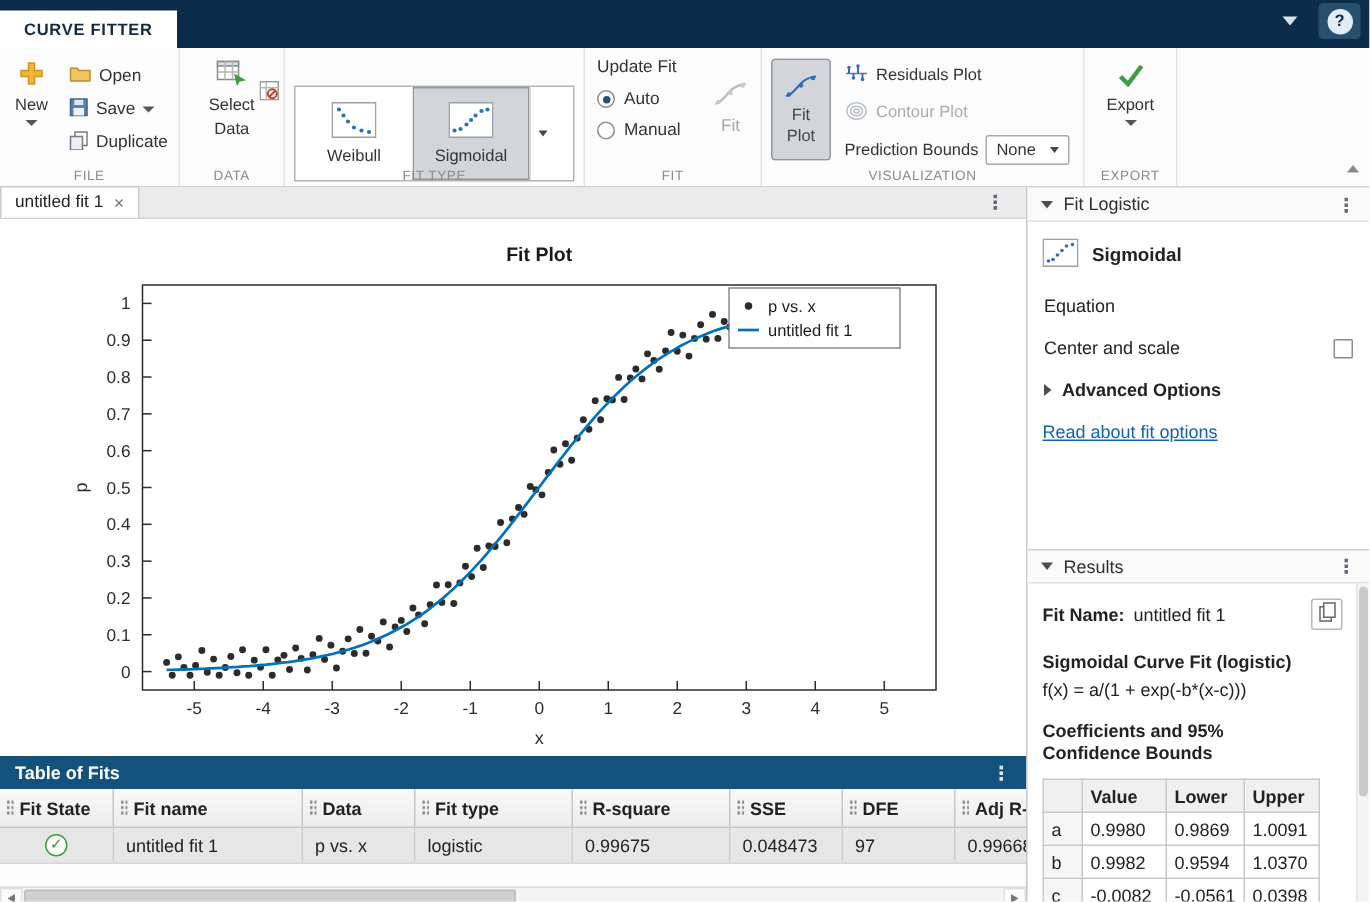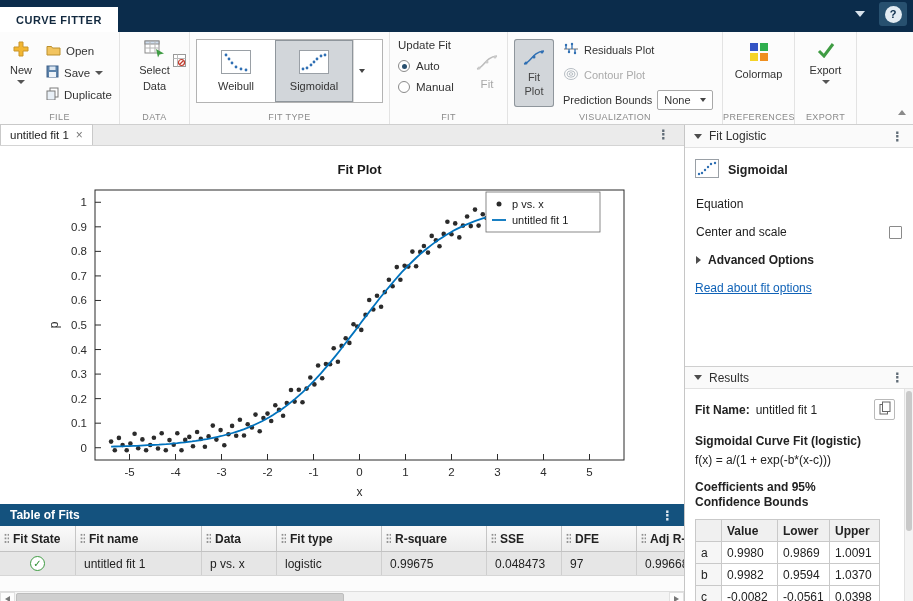--- a/index.html
+++ b/index.html
@@ -25,21 +25,21 @@
                   font-size:9px; color:#8a8a8a; letter-spacing:.4px; }
   .bigbtn { display:flex; flex-direction:column; align-items:center; gap:3px; padding:3px 4px; }
   .bigbtn .lbl { font-size:11px; color:#333; line-height:1.15; text-align:center; }
   .caret { width:0; height:0; border-left:4px solid transparent; border-right:4px solid transparent; border-top:4px solid #555; }
   .dd-caret { width:0; height:0; border-left:3.5px solid transparent; border-right:3.5px solid transparent; border-top:4px solid #444; }
   .fg-row { display:flex; gap:10px; }
   .smallstack { display:flex; flex-direction:column; gap:5px; padding-top:5px; }
   .smallbtn { display:flex; align-items:center; gap:5px; font-size:11.5px; color:#333; height:17px; }
   .data-group { width:70px; }
   .exc-icon { position:absolute; right:3px; top:22px; }
-  .gallery { display:flex; border:1px solid #b3b3b3; background:#fff; height:64px; margin-top:2px; }
+  .gallery { display:flex; border:1px solid #b3b3b3; background:#fff; height:64px; margin-top:20px; }
   .gcell { width:78px; display:flex; flex-direction:column; align-items:center; justify-content:center; gap:3px; }
   .gcell.selected { background:#d2d6da; box-shadow:inset 0 0 0 1px #8f969c; }
   .gcell .lbl { font-size:11px; color:#333; }
   .garrow { width:16px; border-left:1px solid #d9d9d9; display:flex; align-items:center; justify-content:center; }
   .fit-group { width:118px; }
   .ug-label { font-size:11.5px; color:#333; padding:2px 0 0 2px; }
   .radio-row { display:flex; align-items:center; gap:6px; margin:9px 0 0 2px; font-size:11.5px; color:#333; }
   .radio { width:12px; height:12px; border:1px solid #8a8a8a; border-radius:50%; background:#fff; position:relative; flex:none; }
   .radio.sel::after { content:''; position:absolute; inset:2.5px; background:#29506f; border-radius:50%; }
   .fit-btn { position:absolute; right:8px; top:22px; display:flex; flex-direction:column; align-items:center; gap:3px; }
@@ -320,33 +320,20 @@
           <span>Prediction Bounds</span>
           <span class="mini-dd">
             <span>None</span>
             <span class="dd-caret"></span>
           </span>
         </div>
       </div>
       <div class="rgroup-label">VISUALIZATION</div>
     </div>
 
-    <div class="rgroup" style="width:72px">
-      <div class="bigbtn" style="margin:2px auto 0">
-        <span>
-          <svg width="20" height="20">
-              <rect x="1" y="1" width="8" height="8" fill="#3353c4"></rect>
-              <rect x="11" y="1" width="8" height="8" fill="#2fae4e"></rect>
-              <rect x="1" y="11" width="8" height="8" fill="#f5d327"></rect>
-              <rect x="11" y="11" width="8" height="8" fill="#ef8f1f"></rect>
-            </svg></span>
-        <span class="lbl">Colormap</span>
-      </div>
-      <div class="rgroup-label">PREFERENCES</div>
-    </div>
 
     <div class="rgroup" style="width:62px">
       <div class="bigbtn" style="margin:2px auto 0">
         <span>
           <svg width="18" height="16">
               <path d="M2 9l5 5 9-12" fill="none" stroke="#3f9c43" stroke-width="3"></path>
             </svg></span>
         <span class="lbl">Export</span>
         <span class="caret"></span>
       </div>

